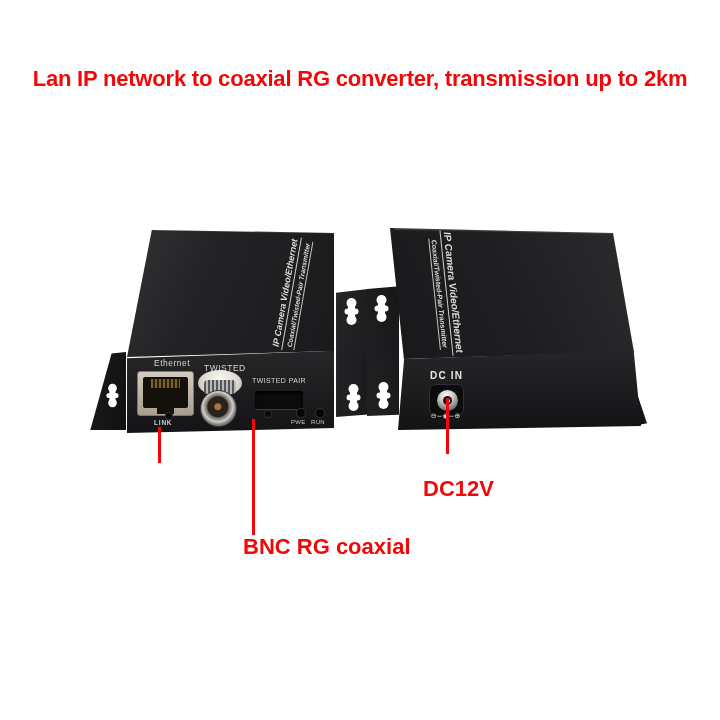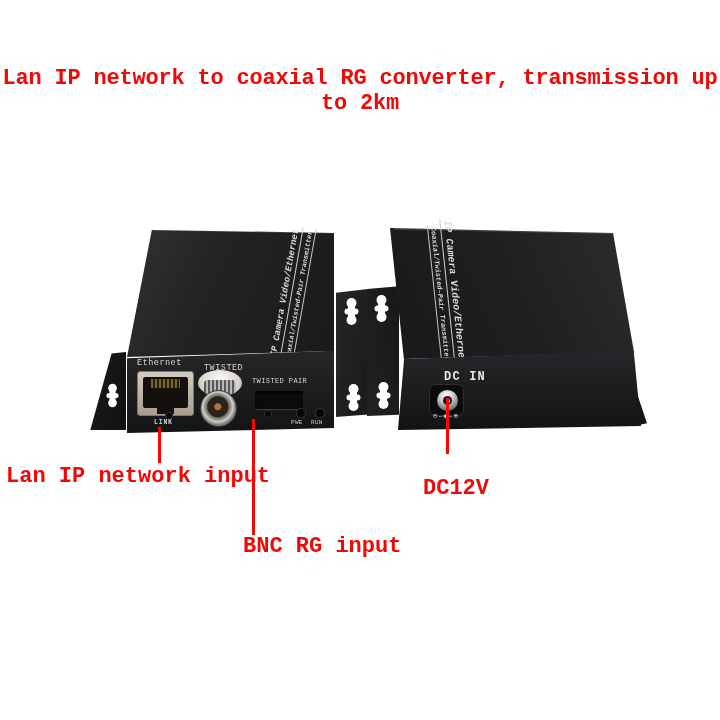--- a/index.html
+++ b/index.html
@@ -1,17 +1,17 @@
 <!DOCTYPE html>
 <html><head>
 <meta charset="utf-8">
 <style>
   html,body{margin:0;padding:0;background:#fff;}
   .stage{position:relative;width:720px;height:624px;background:#ffffff;overflow:hidden;
-         font-family:Liberation Mono, monospace;border-radius:20px;}
+         font-family:Liberation Sans, sans-serif;border-radius:20px;}
   .abs{position:absolute;}
 
   
   .title{left:0;right:0;top:66px;text-align:center;font-size:22px;font-weight:bold;
          color:#f30606;letter-spacing:-0.2px;}
 
   
   .dev-top,.dev-front,.bracket,.ear{background:#1d1d1f;}
   .ltop{left:127px;top:226px;width:207px;height:131px;
         clip-path:polygon(12% 3%,100% 5.3%,100% 95.4%,0 100%);
@@ -51,27 +51,27 @@
         background:linear-gradient(100deg,#262628,#1a1a1c);border-left:1px solid rgba(255,255,255,.05);}
   .plate2{left:367px;top:285px;width:32px;height:131px;
         clip-path:polygon(0 3%,100% 1%,100% 99%,0 100%);
         background:linear-gradient(80deg,#222225,#17171a);}
   .ear-right{left:617px;top:334px;width:30px;height:92px;
         clip-path:polygon(0 0,100% 97%,55% 100%,0 100%);
         background:linear-gradient(250deg,#19191b,#101012);}
 
   
   .plabel{color:#d5d5d5;font-size:8.5px;letter-spacing:.5px;}
-  .eth-label{left:137px;top:358px;}
+  .eth-label{left:154px;top:358px;}
   .coax-label{left:204px;top:363px;}
   .tp-label{left:252px;top:377px;font-size:7px;letter-spacing:.4px;}
   .link-label{left:154px;top:419px;font-size:6.5px;font-weight:bold;letter-spacing:.8px;color:#cfcfcf;}
   .pwe-label{left:291px;top:419px;font-size:6px;color:#c5c5c5;letter-spacing:.3px;}
   .run-label{left:311px;top:419px;font-size:6px;color:#c5c5c5;letter-spacing:.3px;}
-  .dcin-label{left:430px;top:370px;font-size:12px;font-weight:bold;letter-spacing:1.2px;color:#e8e8e8;margin-left:14px;}
+  .dcin-label{left:430px;top:370px;font-size:10px;font-weight:bold;letter-spacing:1.2px;color:#e8e8e8;}
   .polarity{left:423px;top:412px;width:46px;text-align:center;font-size:7px;color:#d8d8d8;letter-spacing:1px;}
 
   
   .rj45{left:137px;top:371px;width:57px;height:45px;border-radius:3px;
         background:linear-gradient(180deg,#d2cbbf,#a89e8f);border:1px solid #7e766a;box-sizing:border-box;}
   .rj45-in{left:5px;top:5px;width:45px;height:31px;background:#14100b;border-radius:2px;}
   .rj45-pins{left:13px;top:7px;width:29px;height:9px;
         background:repeating-linear-gradient(90deg,#7c6128 0 2px,#2a2012 2px 4px);}
   .rj45-latch{left:19px;top:34px;width:17px;height:8px;background:#14100b;}
   .led{border-radius:50%;background:#050505;box-shadow:0 0 0 1px #323234;}
@@ -237,21 +237,20 @@
   <div class="abs dev-front rfront"></div>
   <span class="abs dcin-label">DC IN</span>
   <div class="abs jack">
     <div class="abs jack-nut"></div>
     <div class="abs jack-hole"></div>
     <div class="abs jack-pin"></div>
   </div>
   <span class="abs polarity">⊖–◉–⊕</span>
 
   <div class="abs ann-line lineA"></div>
-  <span class="abs ann-text textA">Lan IP network input</span>
 
   <div class="abs ann-line lineB"></div>
-  <span class="abs ann-text textB">BNC RG input</span>
+  <span class="abs ann-text textB">BNC RG coaxial</span>
 
   <div class="abs ann-line lineC"></div>
   <span class="abs ann-text textC">DC12V</span>
 
 </div>
 
 </body></html>

